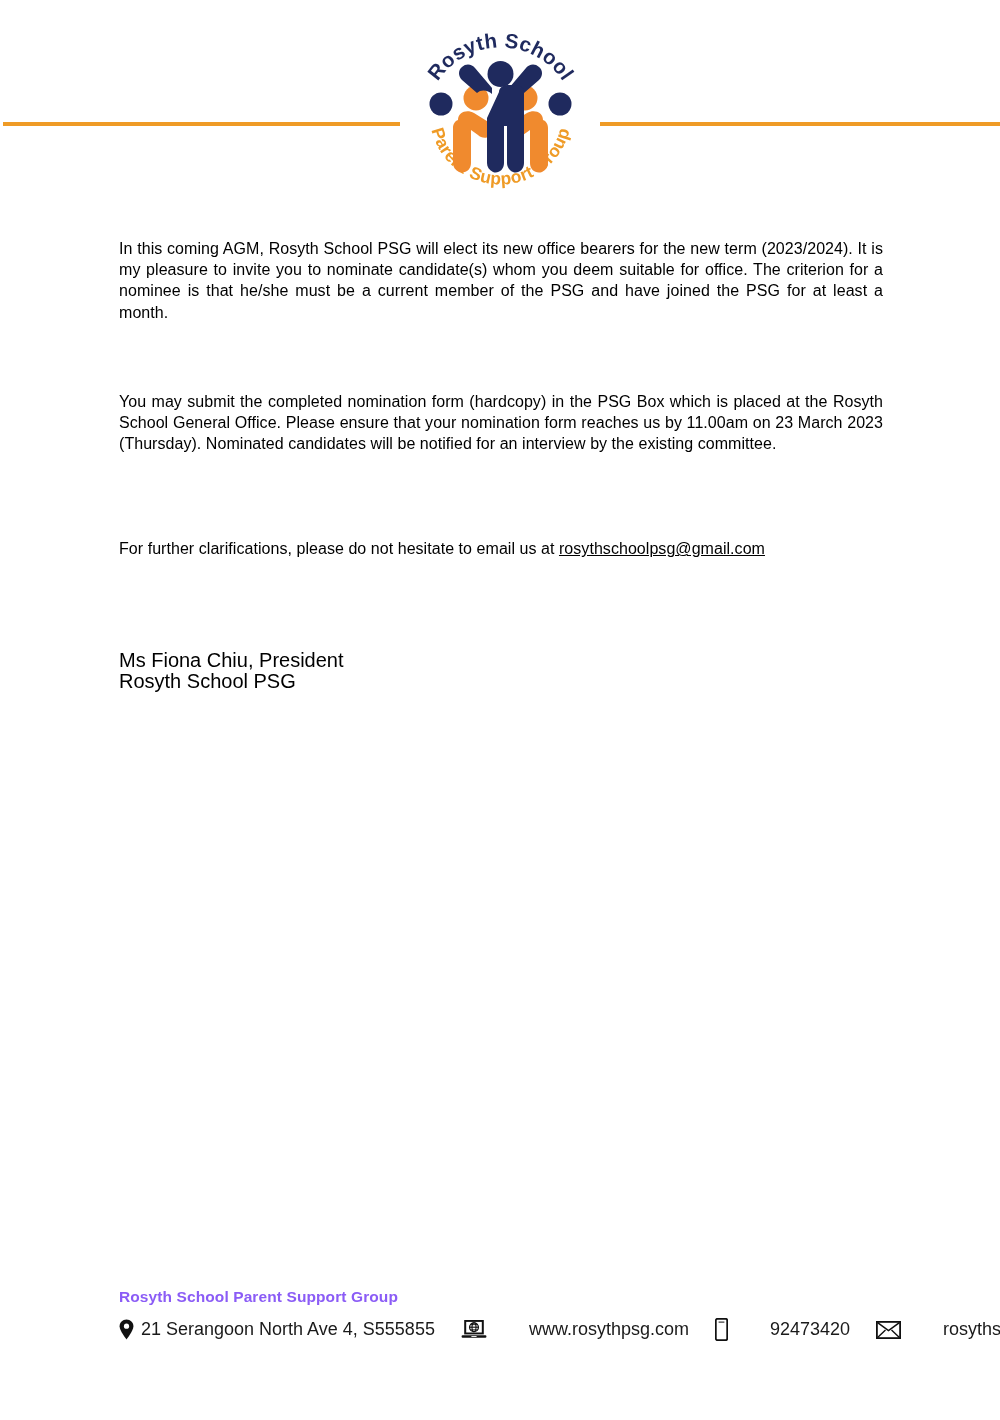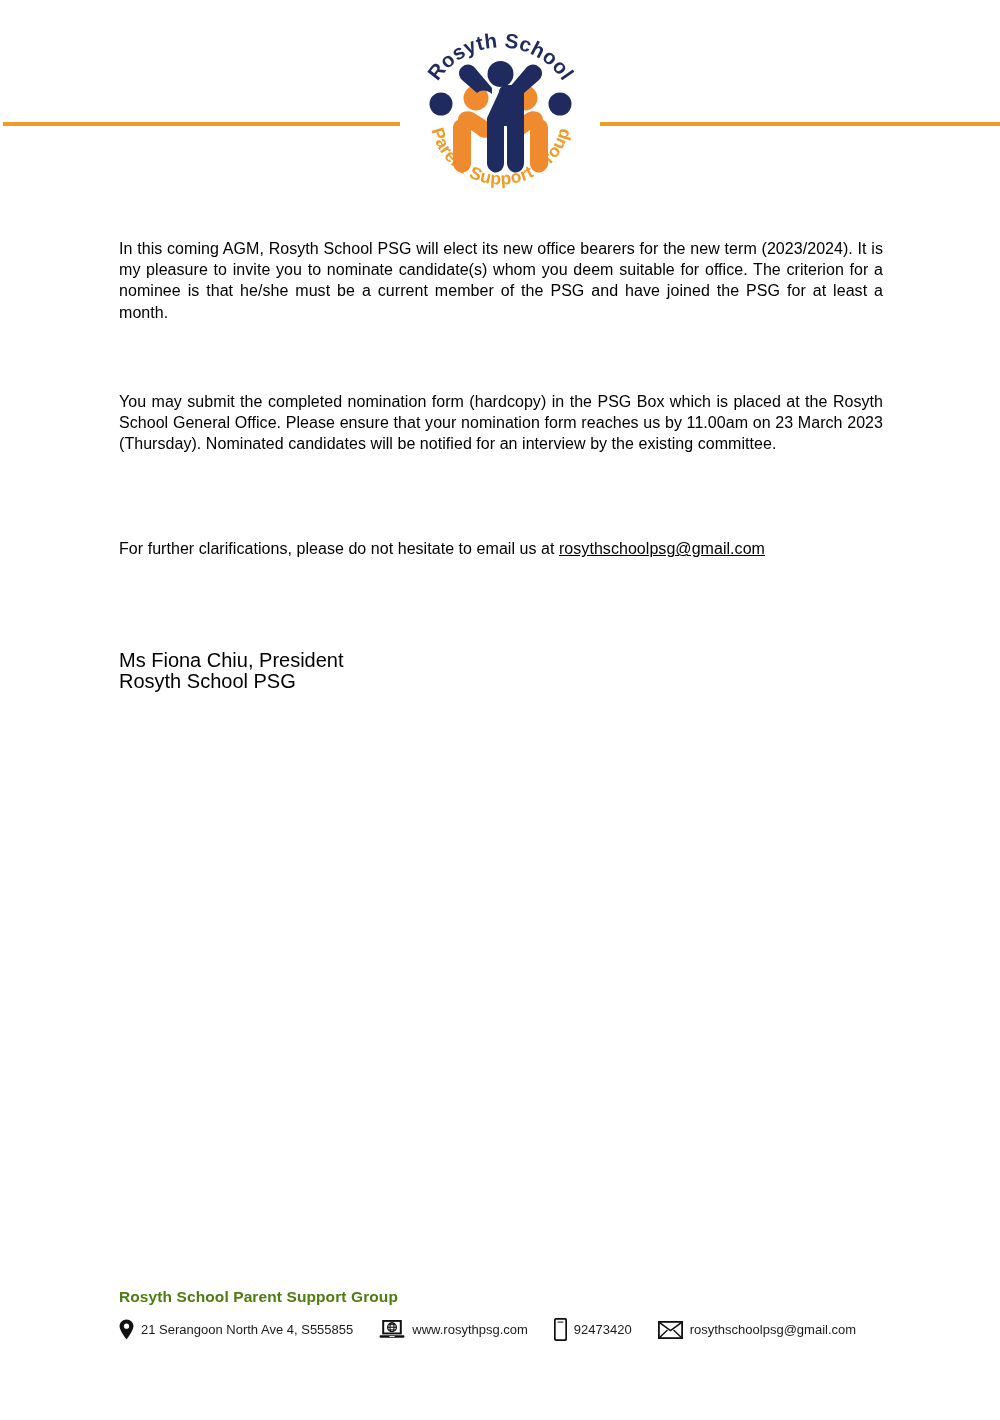--- a/index.html
+++ b/index.html
@@ -74,36 +74,36 @@
   
   #footer {
     position: absolute;
     left: 119px;
     top: 1288px;
     width: 790px;
   }
   #footer-title {
     font-size: 15.5px;
     font-weight: bold;
-    color: #4d7c0f;
+    color: #8b5cf6;
     letter-spacing: 0.1px;
     margin: 0 0 12px 0;
   }
   #footer-contacts {
     display: flex;
     align-items: center;
-    font-size: 13px;
+    font-size: 18px;
     color: #1a1a1a;
     white-space: nowrap;
   }
   .contact-item {
     display: flex;
     align-items: center;
   }
-  .contact-item + .contact-item { margin-left: 26px; }
+  .contact-item + .contact-item { margin-left: 26px; gap: 35px; }
   .contact-icon {
     display: inline-block;
     flex: 0 0 auto;
     line-height: 0;
     margin-right: 7px;
   }
   .contact-text { display: inline-block; }
 </style>
 </head>
 <body>

